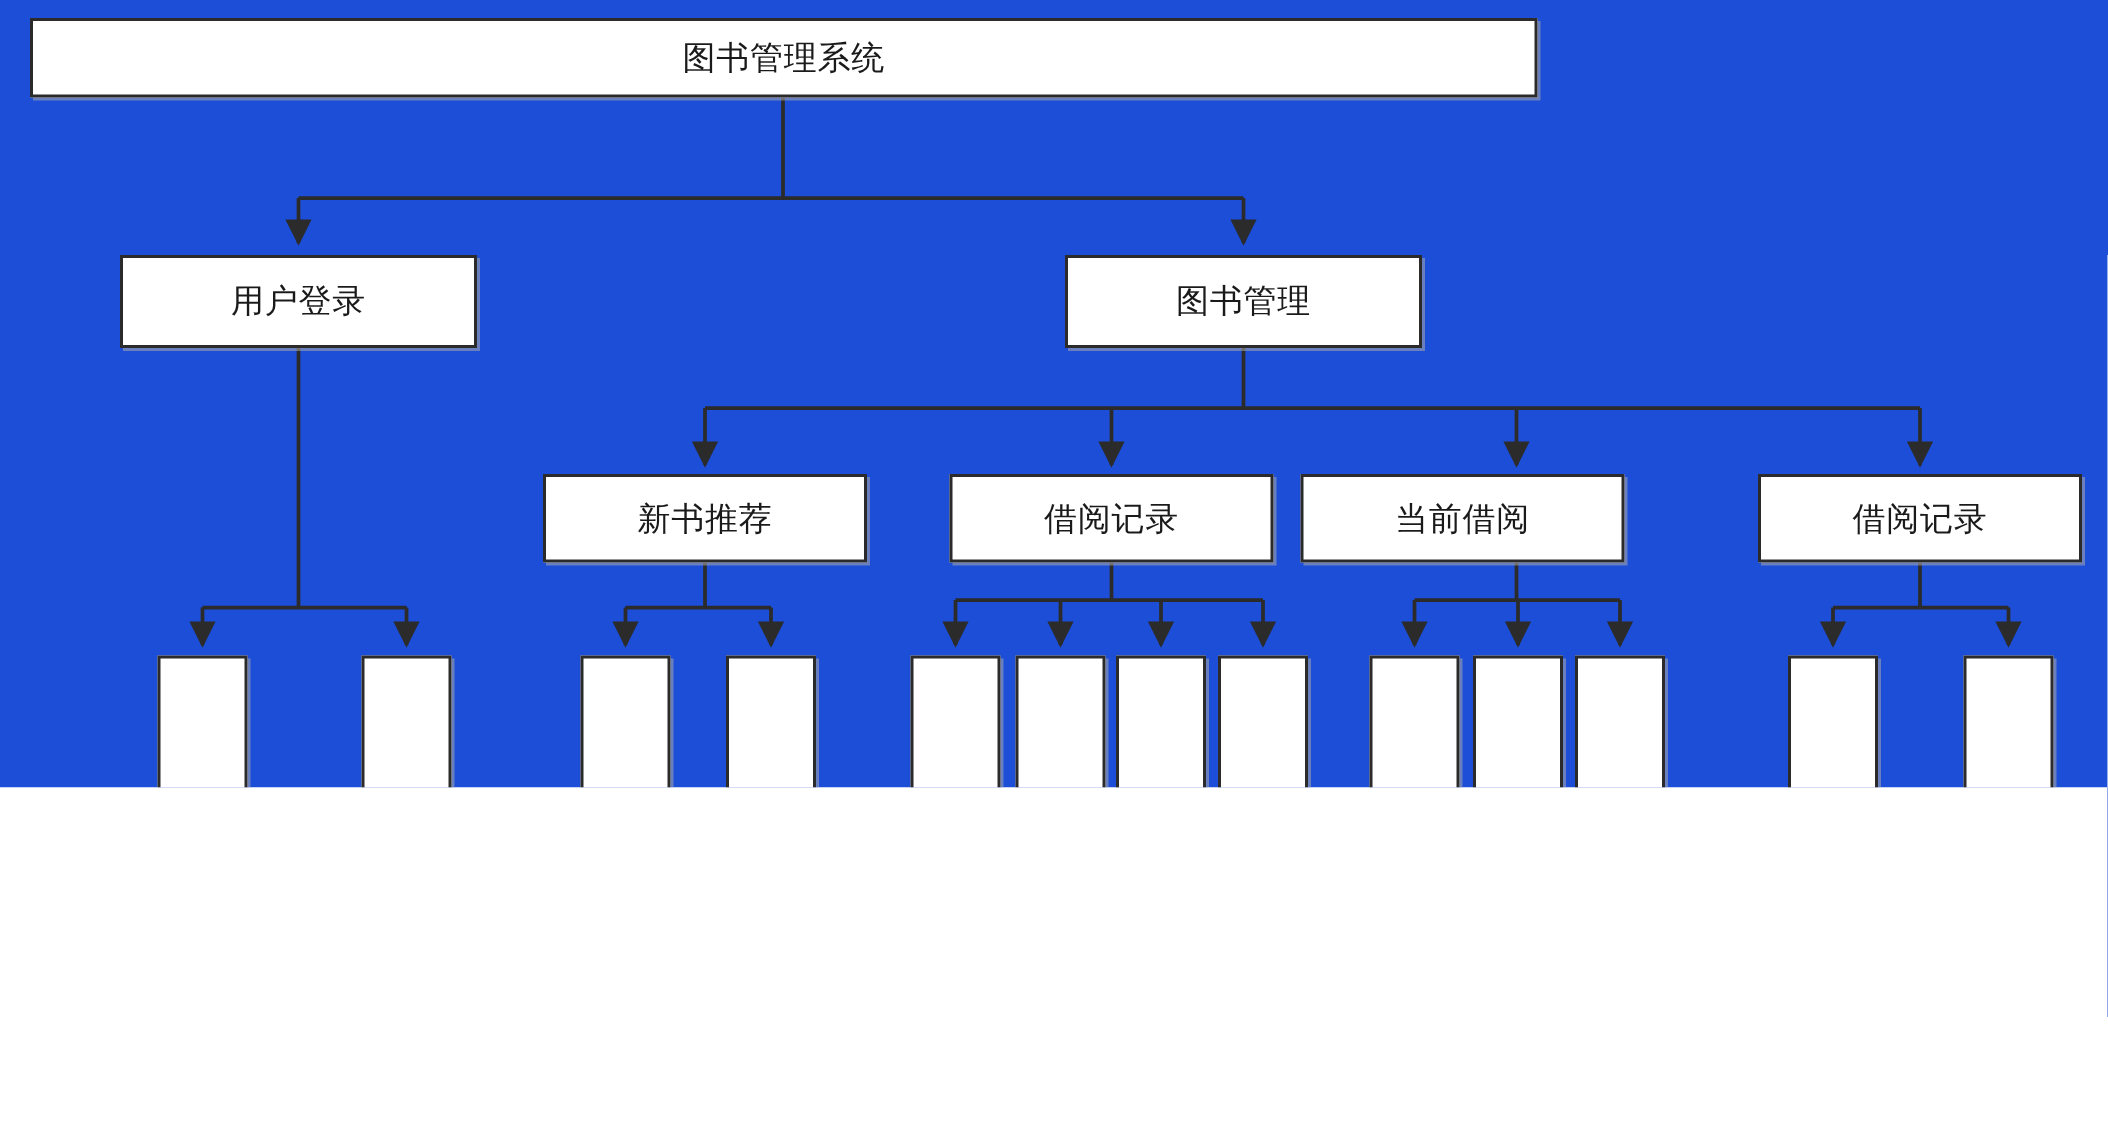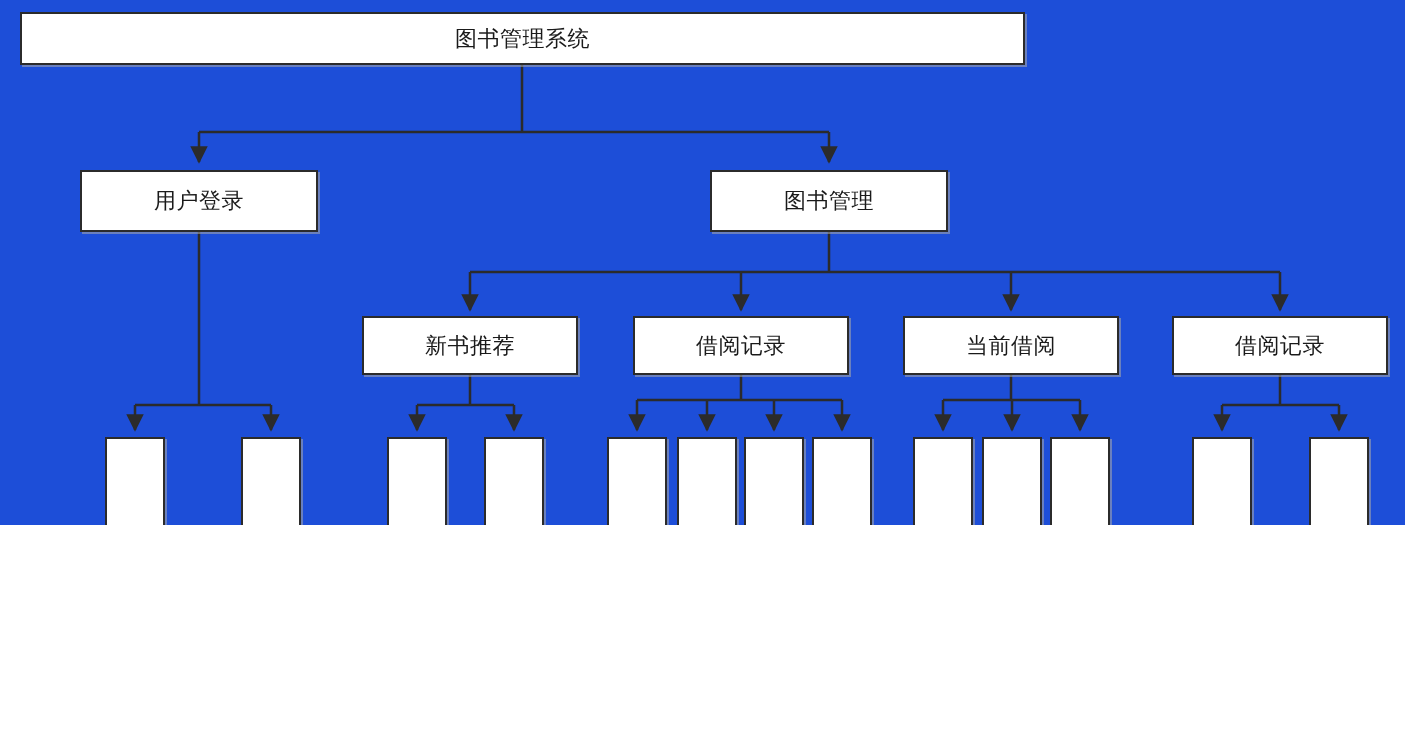--- a/index.html
+++ b/index.html
@@ -136,21 +136,21 @@
   <div class="node node-h" style="left:710px; top:170px; width:238px; height:62px;">
     <span>图书管理</span>
   </div>
 
   <div class="node node-h" style="left:362px; top:316px; width:216px; height:59px;">
     <span>新书推荐</span>
   </div>
   <div class="node node-h" style="left:633px; top:316px; width:216px; height:59px;">
     <span>借阅记录</span>
   </div>
-  <div class="node node-h" style="left:903px; top:316px; width:216px; height:59px;">
+  <div class="node node-h" style="left:867px; top:316px; width:216px; height:59px;">
     <span>当前借阅</span>
   </div>
   <div class="node node-h" style="left:1172px; top:316px; width:216px; height:59px;">
     <span>借阅记录</span>
   </div>
 
   <div class="node node-v v-mid" style="left:105px; top:437px; width:60px; height:296px;">
     <span>用户登录</span>
   </div>
   <div class="node node-v v-mid" style="left:241px; top:437px; width:60px; height:296px;">

